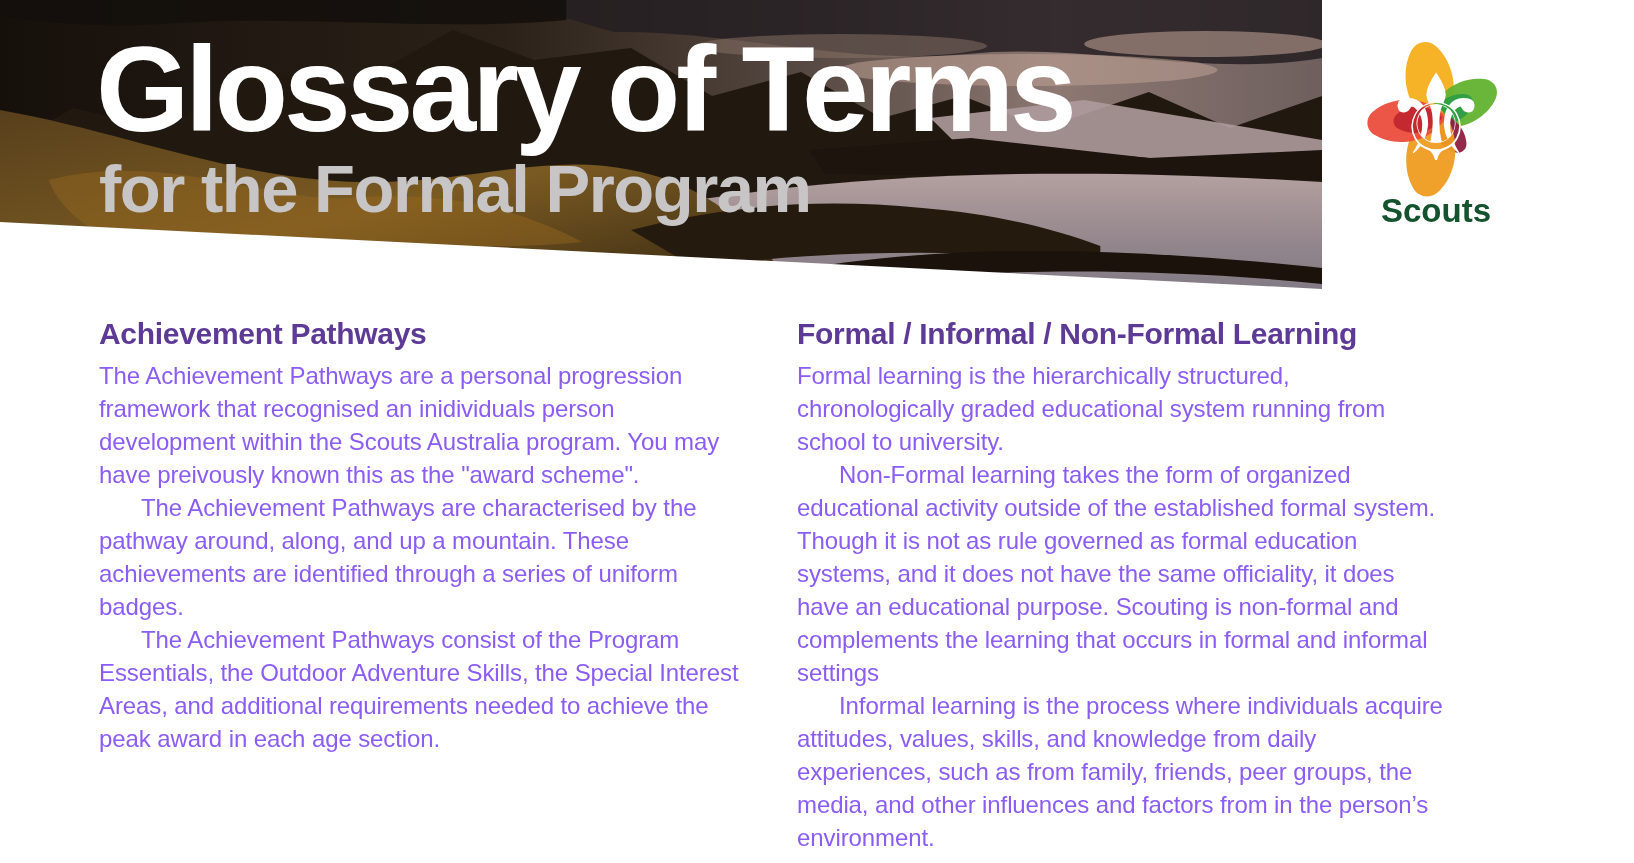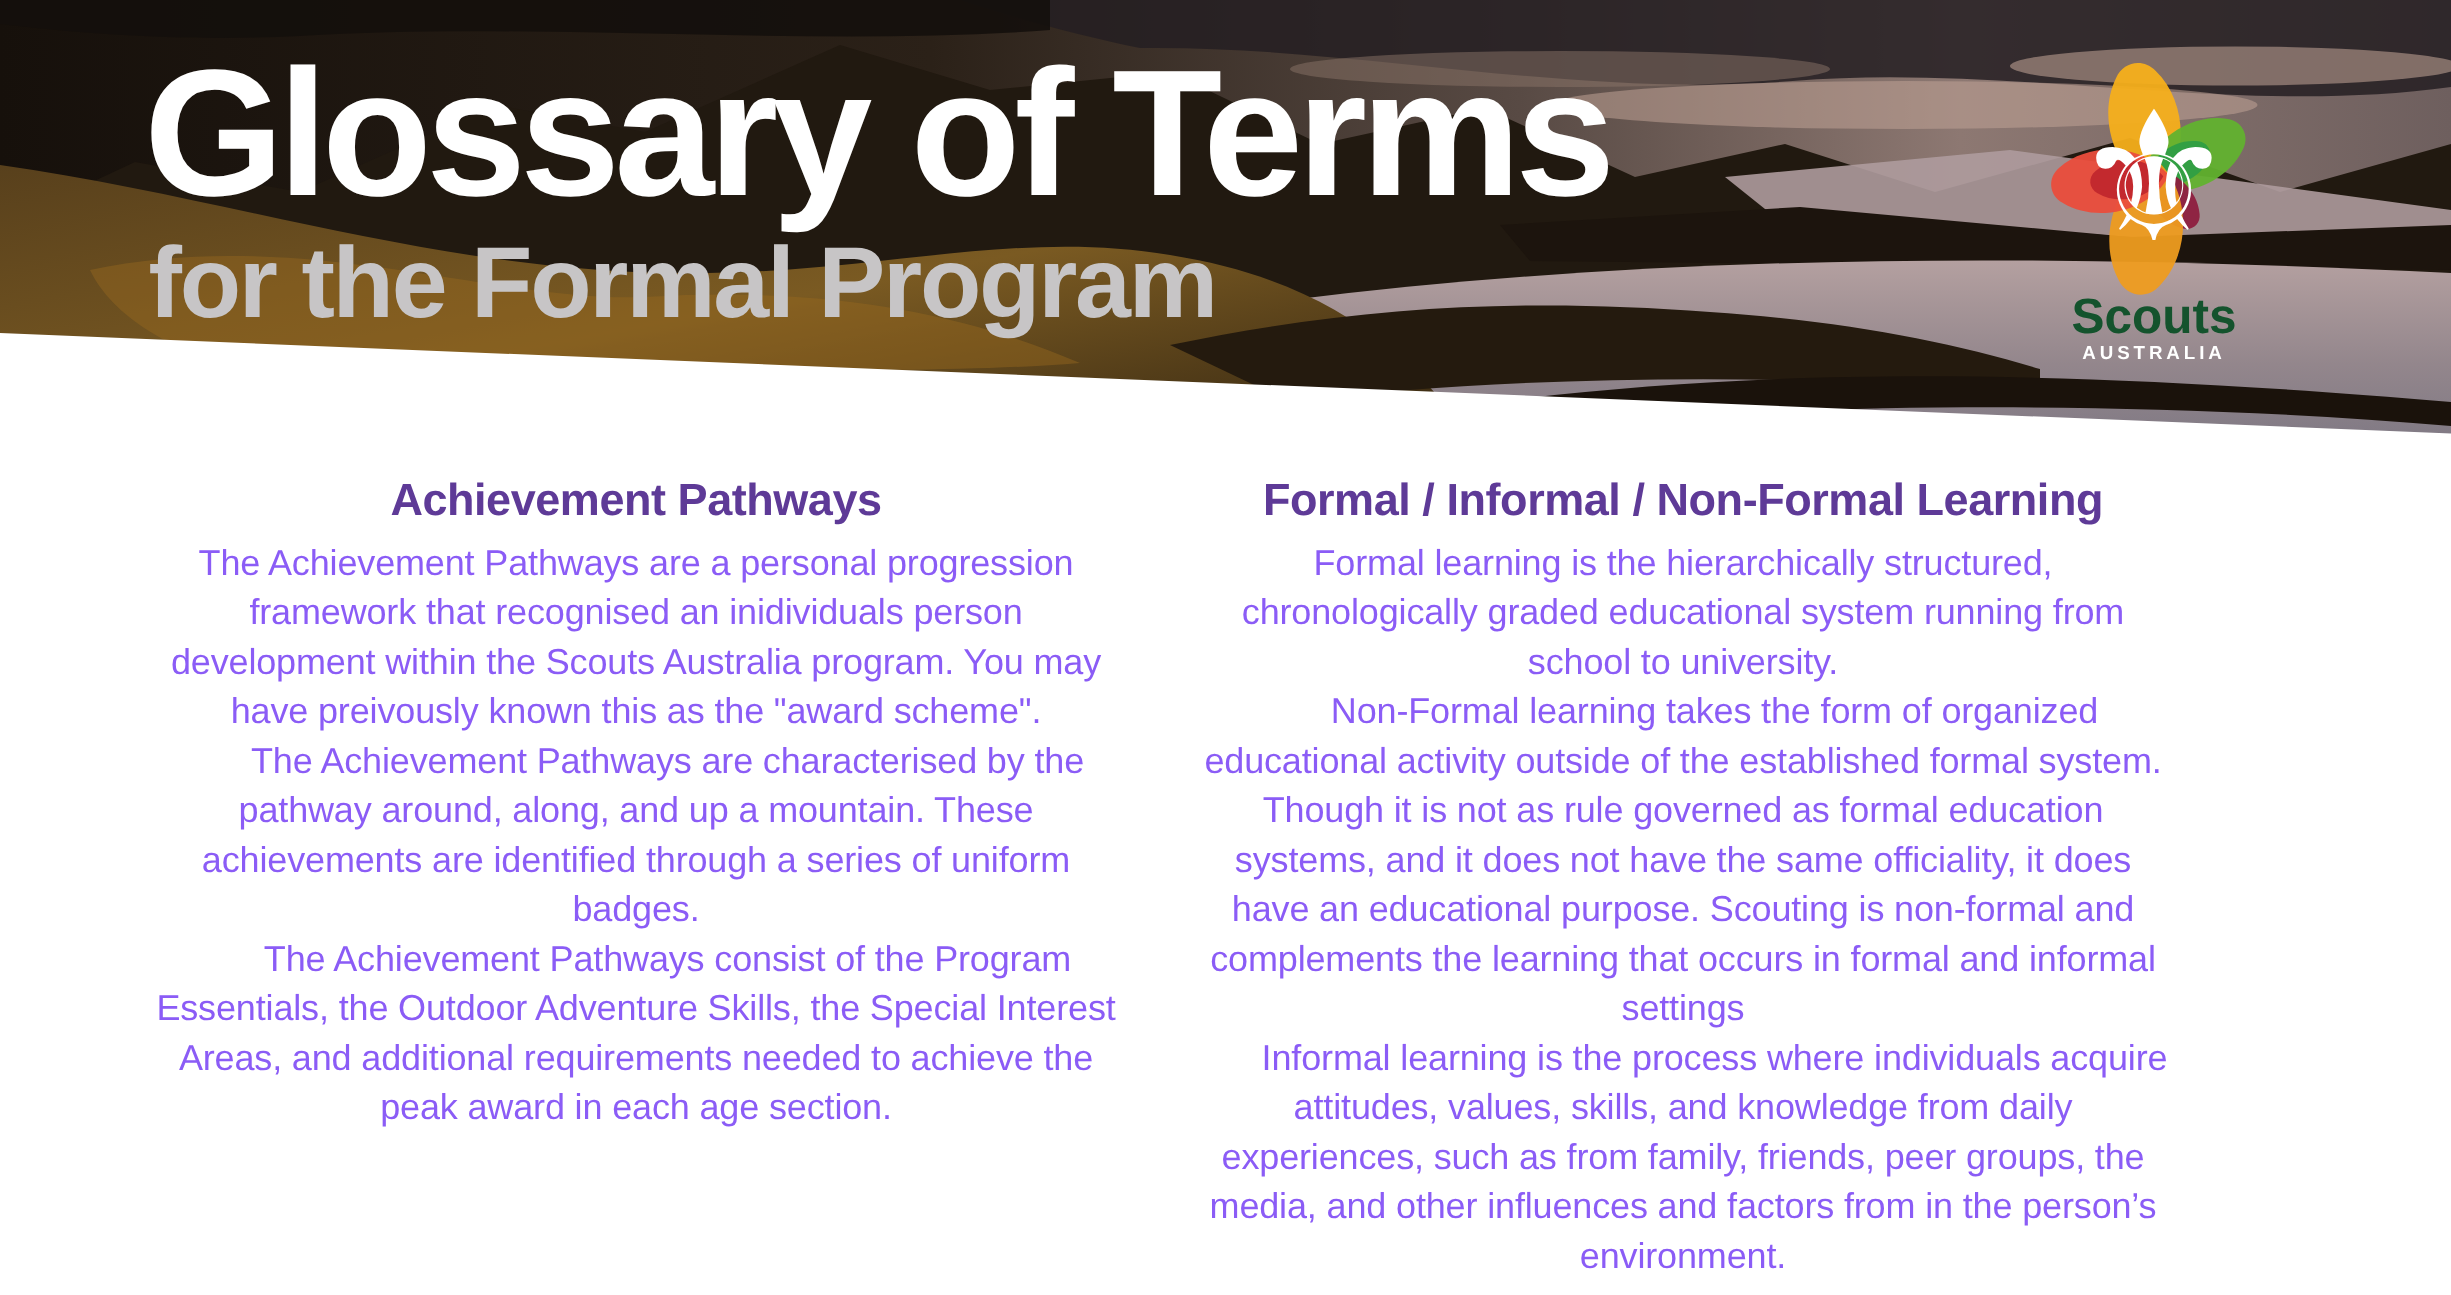--- a/index.html
+++ b/index.html
@@ -1,21 +1,21 @@
 <!DOCTYPE html>
 <html><head>
 <meta charset="utf-8">
 <style>
   html,body{margin:0;padding:0;}
   body{
     width:1634px;height:863px;overflow:hidden;background:#ffffff;
     font-family:"Liberation Sans", sans-serif;position:relative;
   }
   
-  .hero{position:absolute;left:0;top:0;width:1634px;height:300px;}
+  .hero{position:absolute;left:0;top:0;width:1322px;height:300px;}
   .hero svg.scene{position:absolute;left:0;top:0;width:100%;height:100%;display:block;}
   .hero-title{
     position:absolute;left:96px;top:26px;
     font-size:120px;font-weight:bold;color:#ffffff;
     letter-spacing:-4px;line-height:1.05;white-space:nowrap;
   }
   .hero-subtitle{
     position:absolute;left:99px;top:152px;
     font-size:67px;font-weight:bold;color:#c7c5c6;
     letter-spacing:-1.5px;line-height:1.1;white-space:nowrap;
@@ -28,21 +28,21 @@
     margin-top:-4px;letter-spacing:0px;
   }
   .logo-country{
     font-size:12.5px;font-weight:bold;color:#ffffff;line-height:1.2;
     letter-spacing:2.6px;margin-top:1px;
   }
   
   .content{
     position:absolute;left:0;top:300px;width:1356px;
     padding:16px 0 0 99px;box-sizing:border-box;
-    display:flex;gap:48px;text-align:center;
+    display:flex;gap:48px;
   }
   .col{width:650px;flex:0 0 650px;}
   .col h2{
     margin:0 0 7px 0;font-size:30px;line-height:36px;font-weight:bold;
     color:#5e3a97;letter-spacing:-0.3px;
   }
   .col p{
     margin:0;font-size:24px;line-height:33px;color:#8b5cf6;
     letter-spacing:-0.1px;
   }

